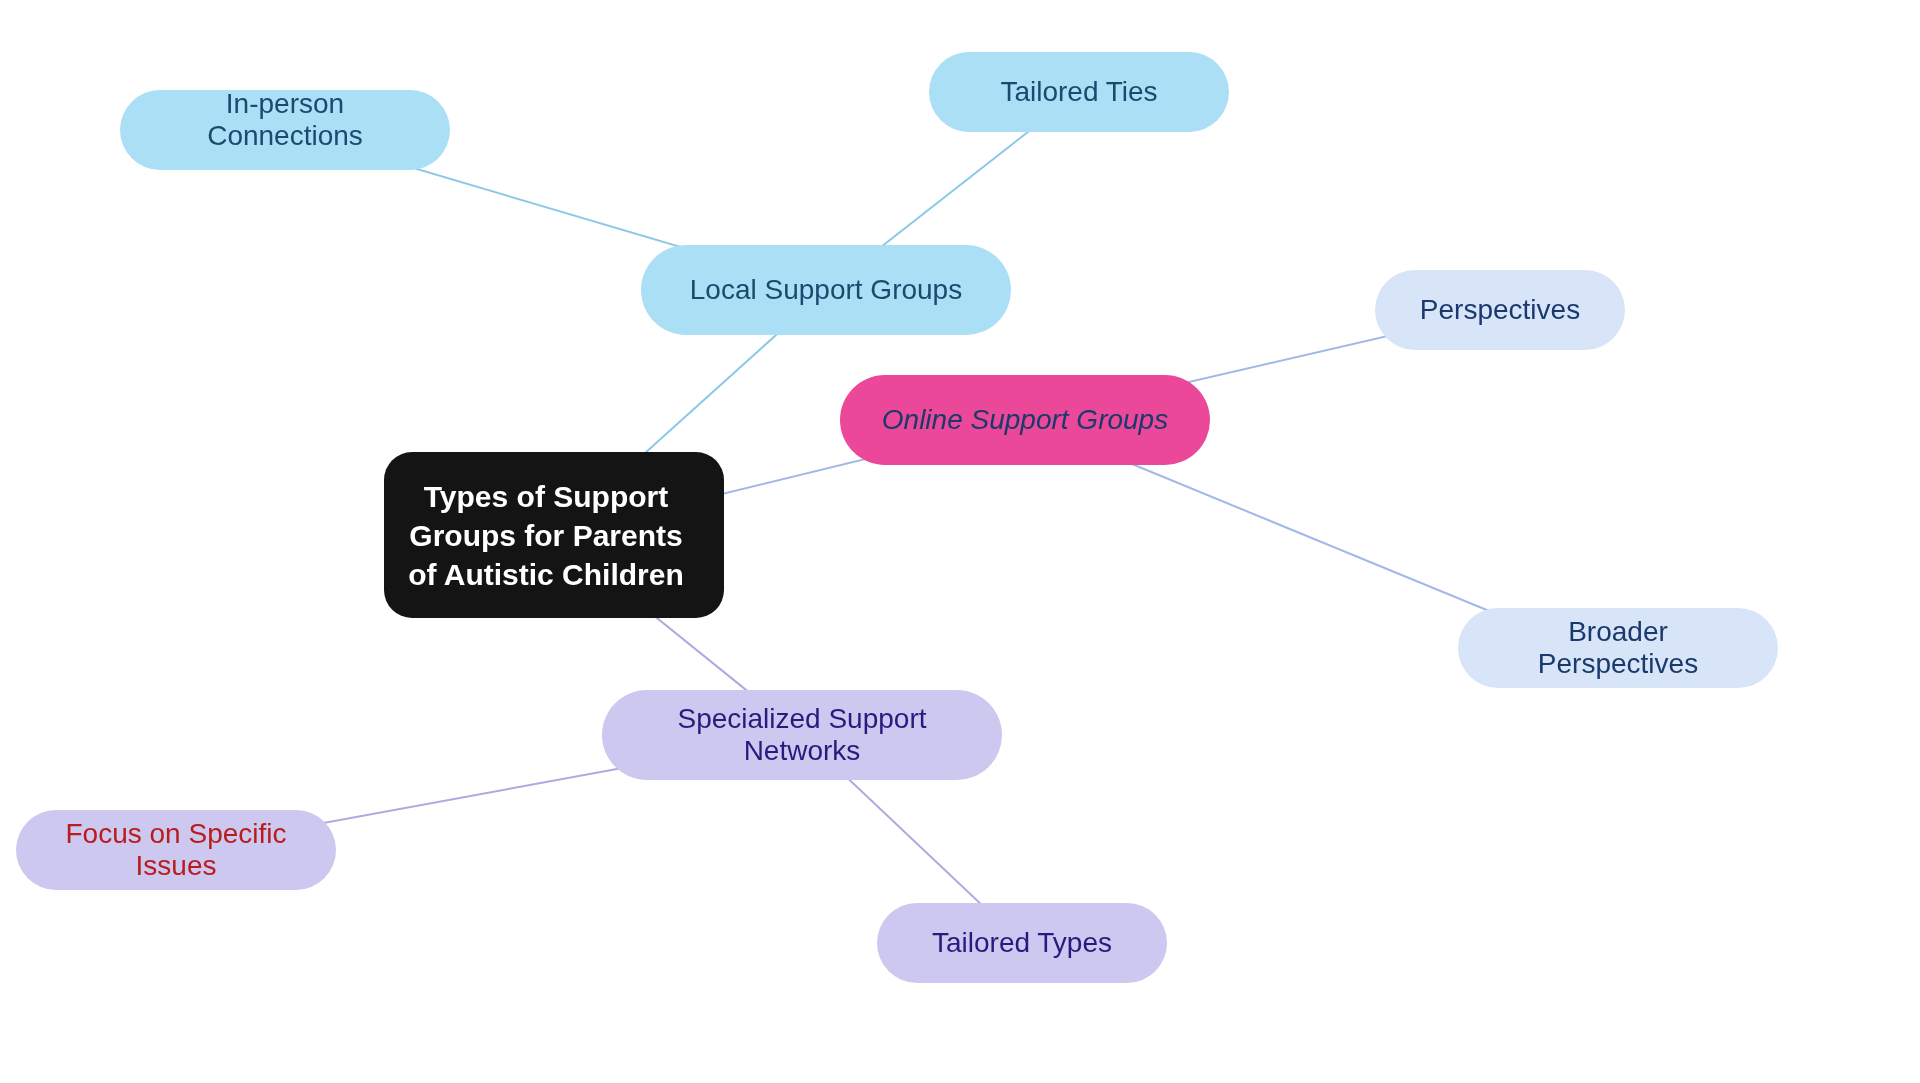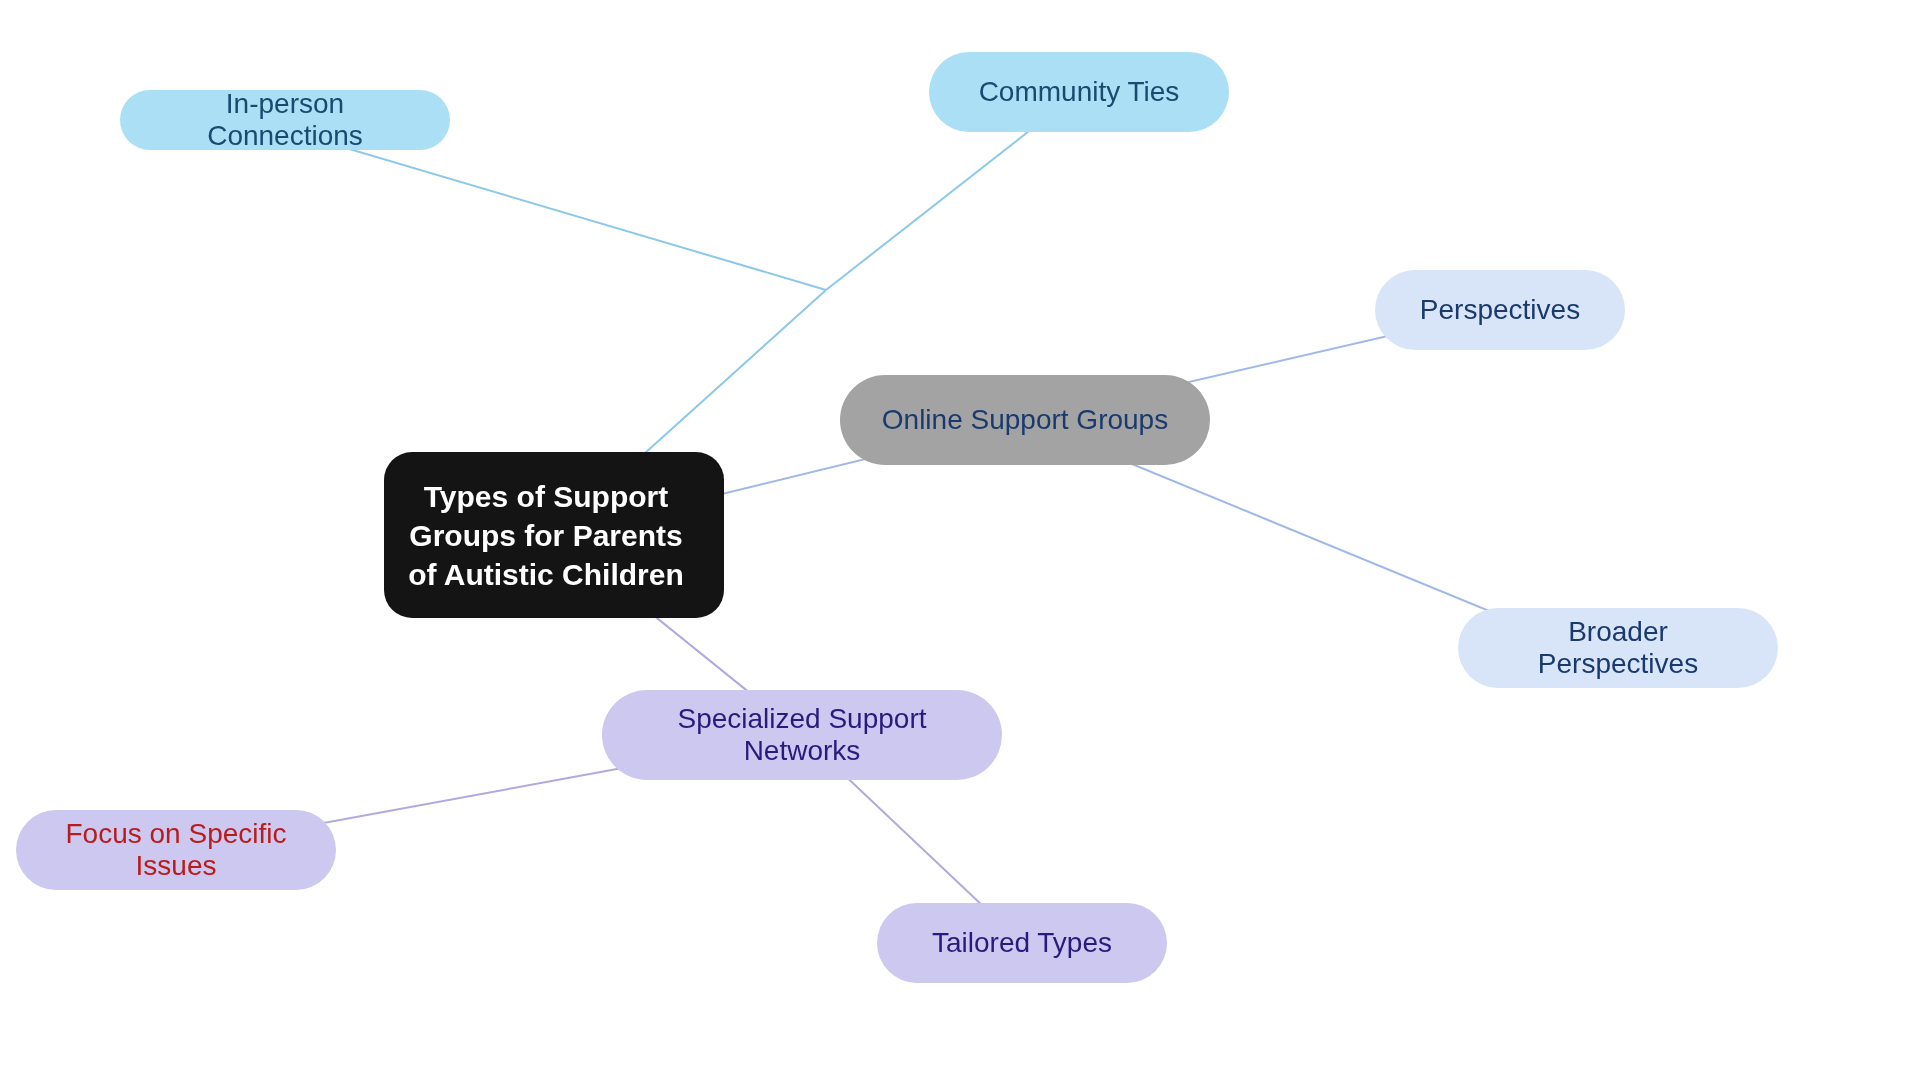--- a/index.html
+++ b/index.html
@@ -58,24 +58,25 @@
       width: 330px;
       height: 80px;
     }
     .node-community {
       background: #aadff5;
       color: #1a4a6e;
       width: 300px;
       height: 80px;
     }
     .node-online {
-      background: #a3a3a3;
+      background: #ec4899;
       color: #1a3a6e;
       width: 370px;
       height: 90px;
+      font-style: italic;
     }
     .node-flexibility {
       background: #d8e5f8;
       color: #1a3a6e;
       width: 250px;
       height: 80px;
     }
     .node-broader {
       background: #d8e5f8;
       color: #1a3a6e;
@@ -114,27 +115,30 @@
       <line x1="1025" y1="420" x2="1618" y2="664" stroke="#a0b8e8" stroke-width="2"></line>
       <line x1="554" y1="535" x2="802" y2="735" stroke="#b0a8e0" stroke-width="2"></line>
       <line x1="802" y1="735" x2="176" y2="850" stroke="#b0a8e0" stroke-width="2"></line>
       <line x1="802" y1="735" x2="1022" y2="943" stroke="#b0a8e0" stroke-width="2"></line>
     </svg>
 
   <div class="node node-center" style="left: 384px; top: 452px; width: 340px; height: 166px;">
     <span>Types of Support Groups for Parents of Autistic Children</span>
   </div>
 
+  <div class="node node-local" style="left: 641px; top: 245px; width: 370px; height: 90px;">
+    <span>Local Support Groups</span>
+  </div>
 
-  <div class="node node-inperson" style="left: 120px; top: 90px; width: 330px; height: 60px;">
+  <div class="node node-inperson" style="left: 120px; top: 90px; width: 330px; height: 80px; align-items: flex-end;">
     <span>In-person Connections</span>
   </div>
 
   <div class="node node-community" style="left: 929px; top: 52px; width: 300px; height: 80px;">
-    <span>Community Ties</span>
+    <span>Tailored Ties</span>
   </div>
 
   <div class="node node-online" style="left: 840px; top: 375px; width: 370px; height: 90px;">
     <span>Online Support Groups</span>
   </div>
 
   <div class="node node-flexibility" style="left: 1375px; top: 270px; width: 250px; height: 80px;">
     <span>Perspectives</span>
   </div>
 

